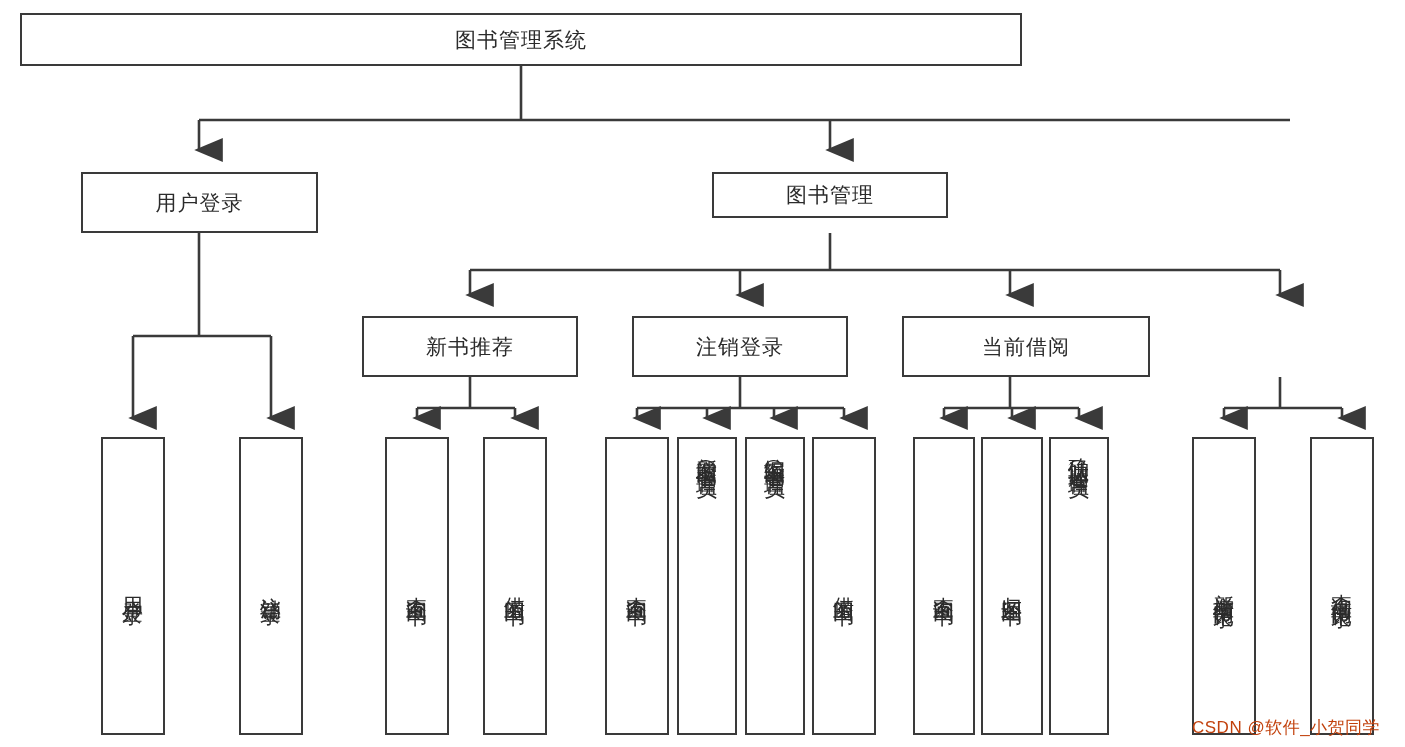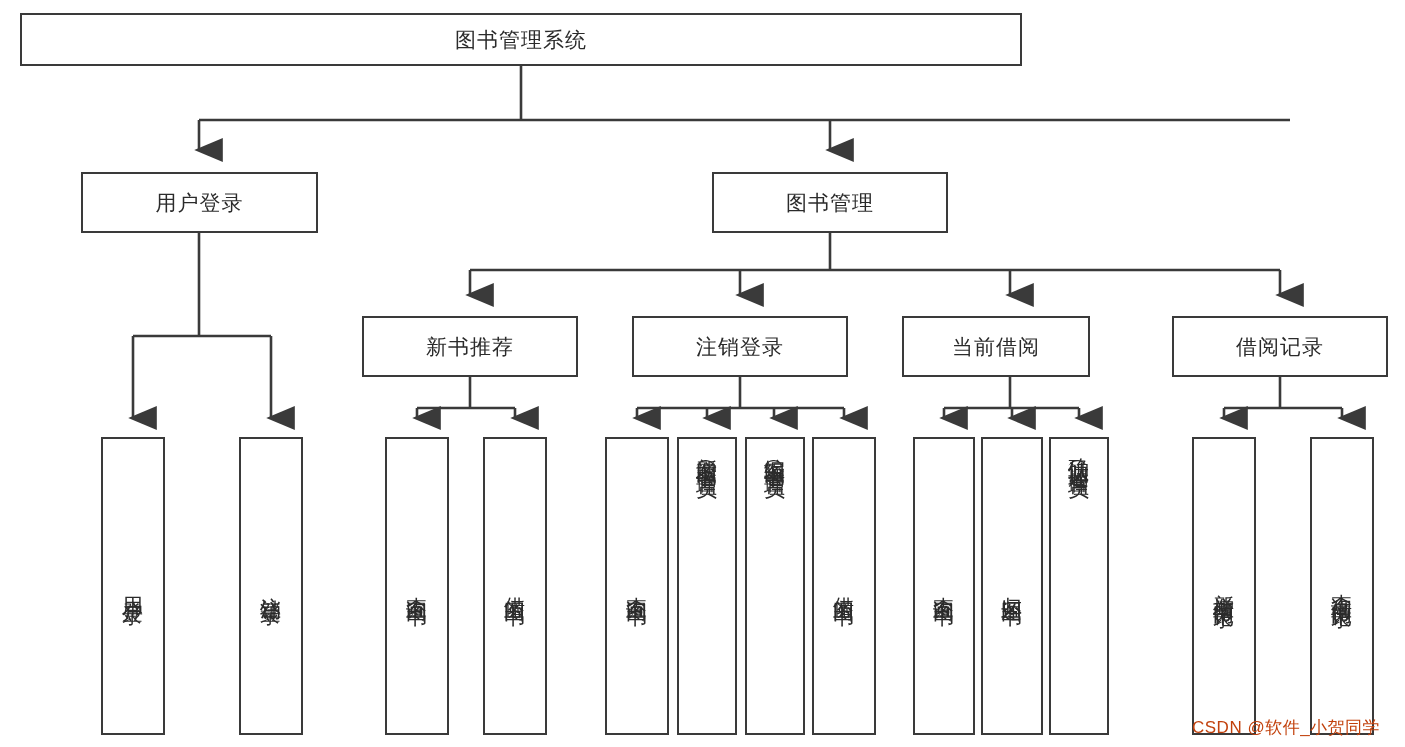--- a/index.html
+++ b/index.html
@@ -120,35 +120,32 @@
     </g>
   </svg>
 
   <div class="node horiz" style="left:20px; top:13px; width:1002px; height:53px;">
     <span>图书管理系统</span>
   </div>
 
   <div class="node horiz" style="left:81px; top:172px; width:237px; height:61px;">
     <span>用户登录</span>
   </div>
-  <div class="node horiz" style="left:712px; top:172px; width:236px; height:61px;">
+  <div class="node horiz" style="left:712px; top:172px; width:236px; height:46px;">
     <span>图书管理</span>
   </div>
 
   <div class="node horiz" style="left:362px; top:316px; width:216px; height:61px;">
     <span>新书推荐</span>
   </div>
   <div class="node horiz" style="left:632px; top:316px; width:216px; height:61px;">
     <span>注销登录</span>
   </div>
-  <div class="node horiz" style="left:902px; top:316px; width:188px; height:61px;">
+  <div class="node horiz" style="left:902px; top:316px; width:248px; height:61px;">
     <span>当前借阅</span>
-  </div>
-  <div class="node horiz" style="left:1172px; top:316px; width:216px; height:61px;">
-    <span>借阅记录</span>
   </div>
 
   <div class="node vert" style="left:101px; top:437px; width:64px; height:298px;">
     <span class="vtext">用户登录</span>
   </div>
   <div class="node vert" style="left:239px; top:437px; width:64px; height:298px;">
     <span class="vtext">注销登录</span>
   </div>
 
   <div class="node vert" style="left:385px; top:437px; width:64px; height:298px;">

